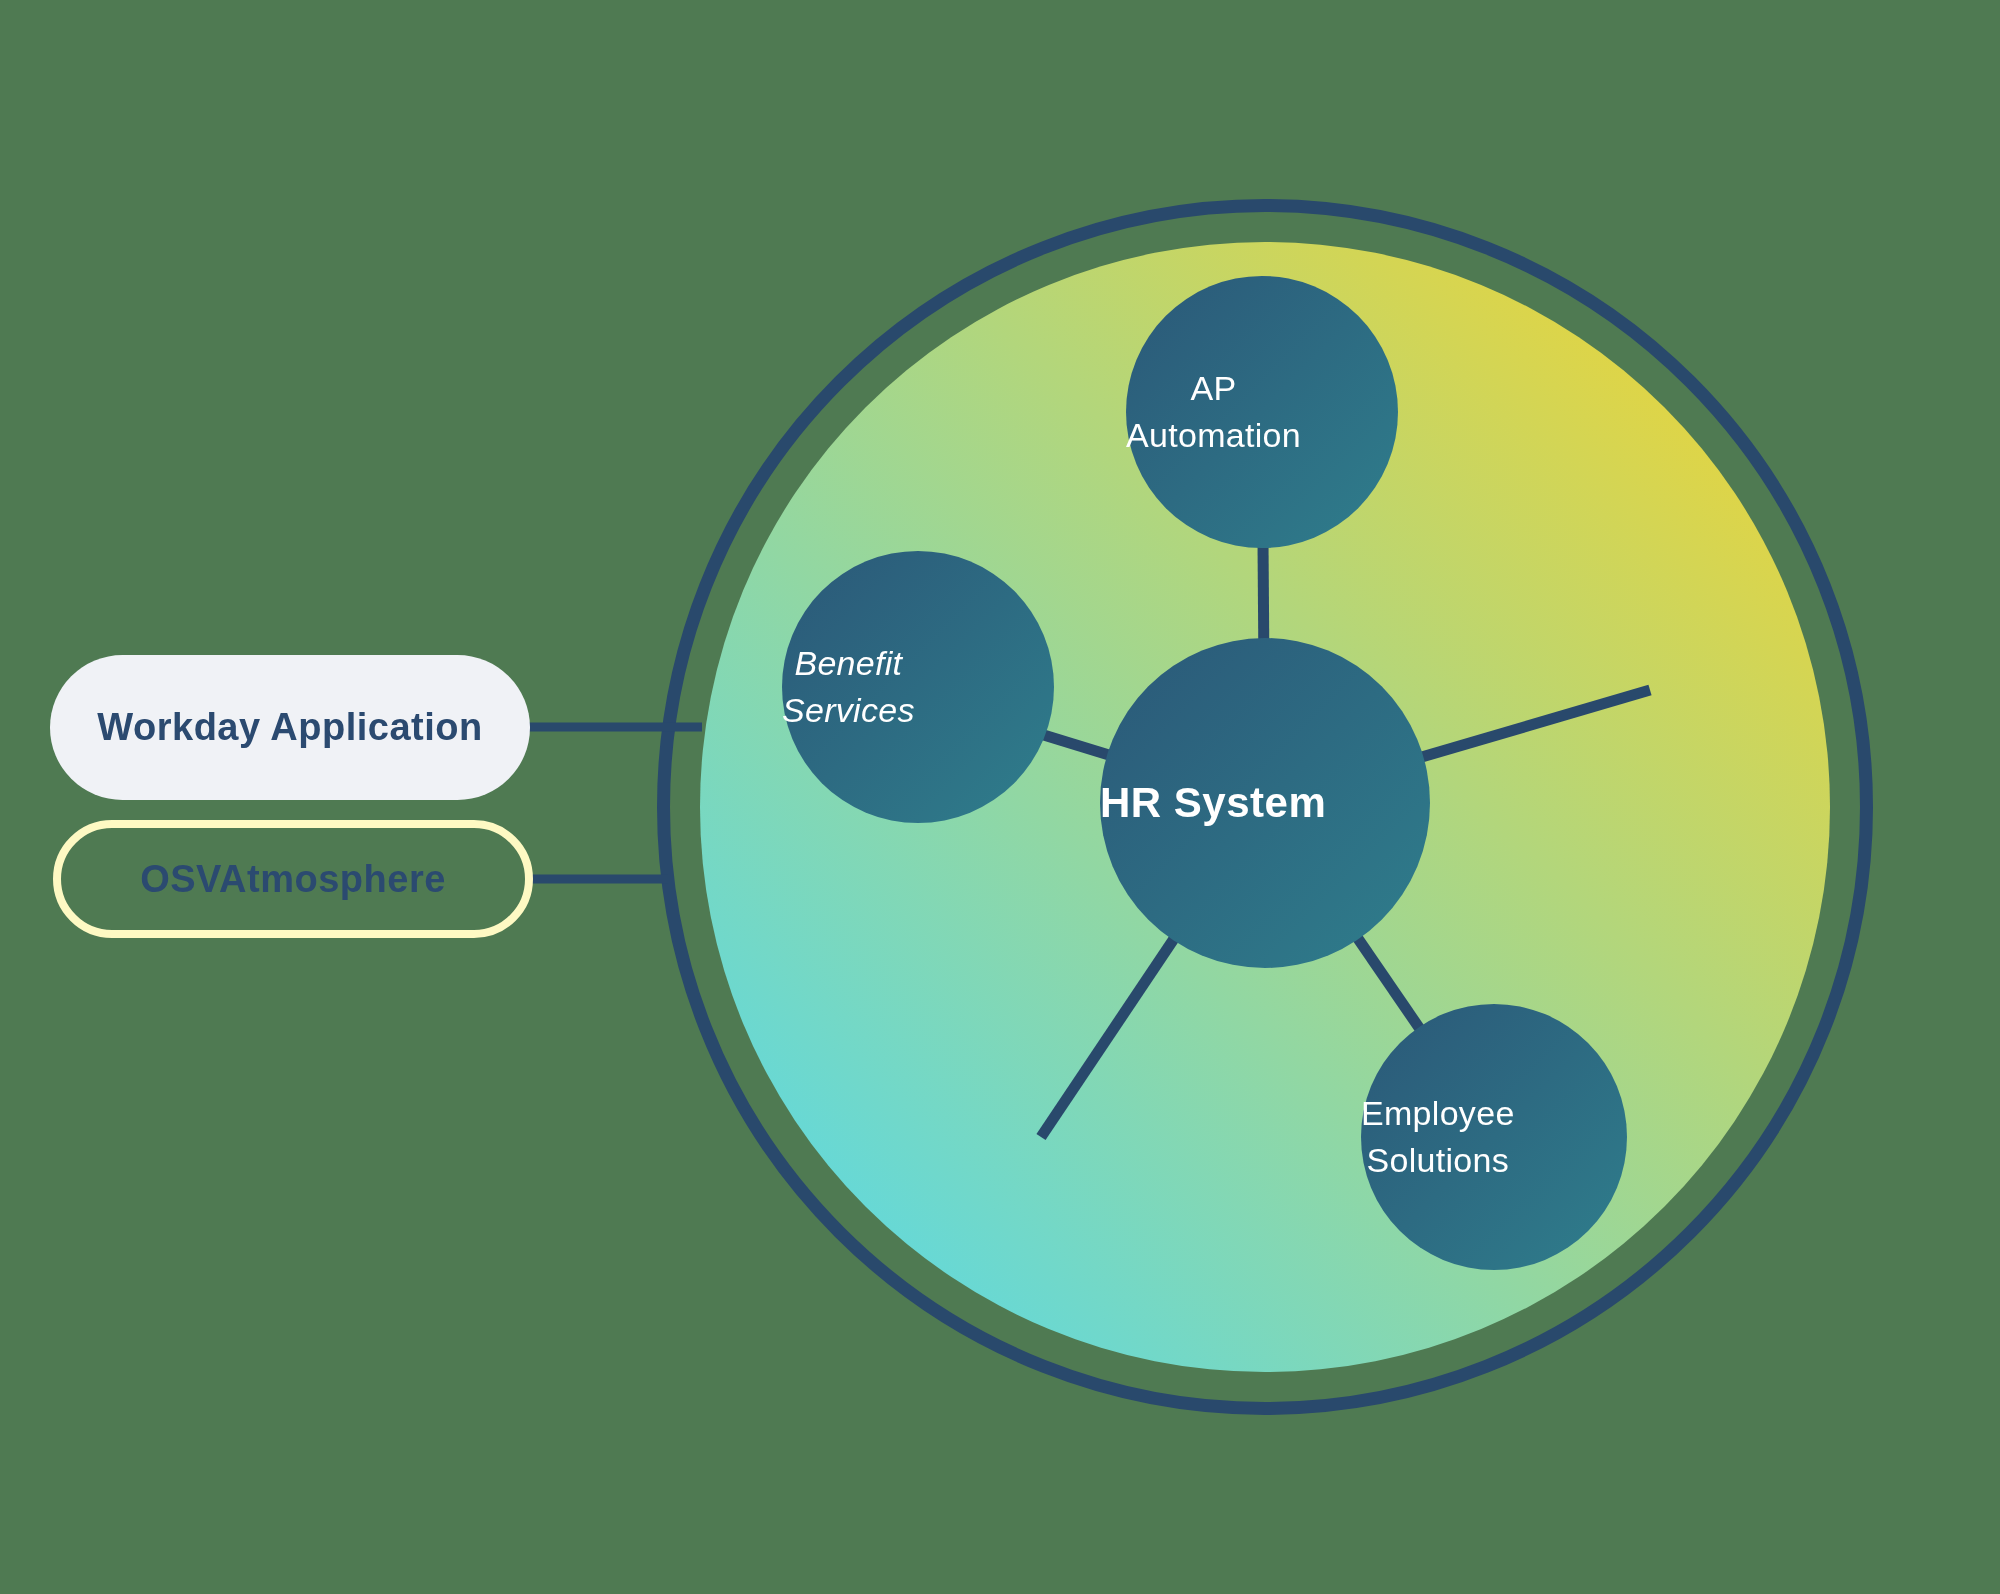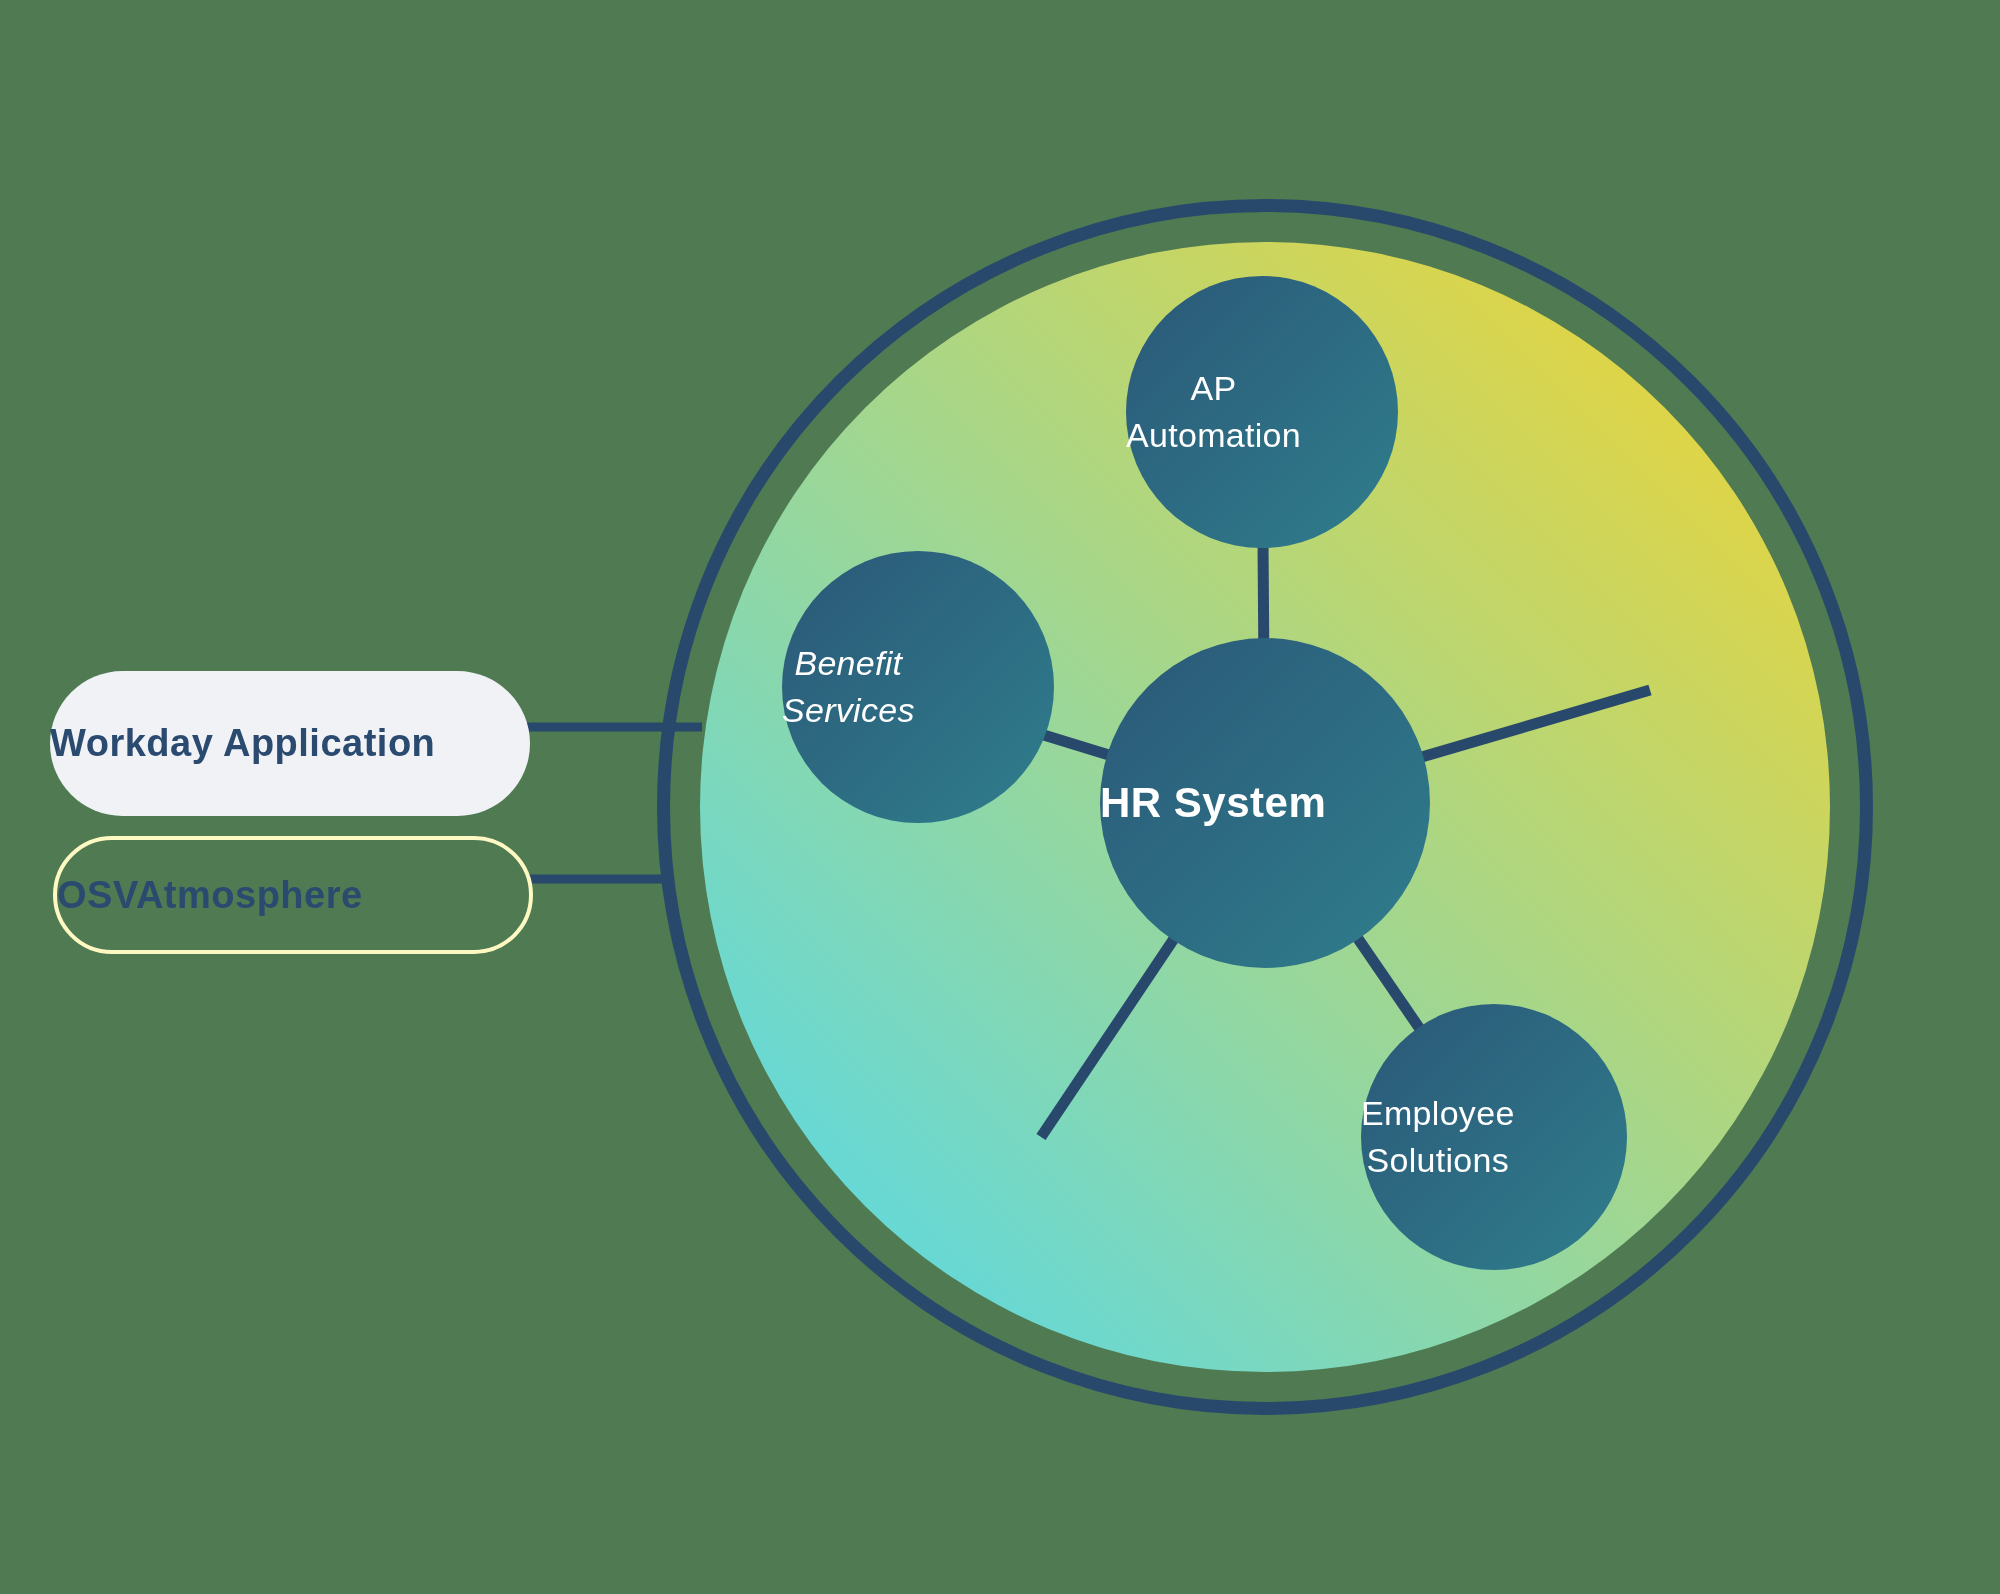--- a/index.html
+++ b/index.html
@@ -71,43 +71,42 @@
   }
   .sat-ap        { left: 1126px; top: 276px;  width: 272px; height: 272px; }
   .sat-payroll   { left: 1520px; top: 560px;  width: 260px; height: 260px; }
   .sat-employee  { left: 1361px; top: 1004px; width: 266px; height: 266px; }
   .sat-fa        { left: 906px;  top: 1002px; width: 270px; height: 270px; }
   .sat-benefit   { left: 782px;  top: 551px;  width: 272px; height: 272px; font-style: italic; }
   .pill {
     position: absolute;
     display: flex;
     align-items: center;
-    justify-content: flex-start;
+    justify-content: center;
     text-align: center;
     font-weight: 700;
     font-size: 38px;
     color: #2B4A70;
     letter-spacing: 0.5px;
-    margin-top: 16px;
   }
   .pill-solid {
     left: 50px;
     top: 655px;
     width: 480px;
     height: 145px;
     border-radius: 73px;
     background: #F0F2F6;
   }
   .pill-outline {
     left: 53px;
     top: 820px;
     width: 480px;
     height: 118px;
     box-sizing: border-box;
-    border: 4px solid #fef9c3;
+    border: 8px solid #fef9c3;
     border-radius: 60px;
     background: transparent;
   }
 </style>
 </head>
 <body>
 
 <div class="stage">
 
   <div class="big-fill"></div>

